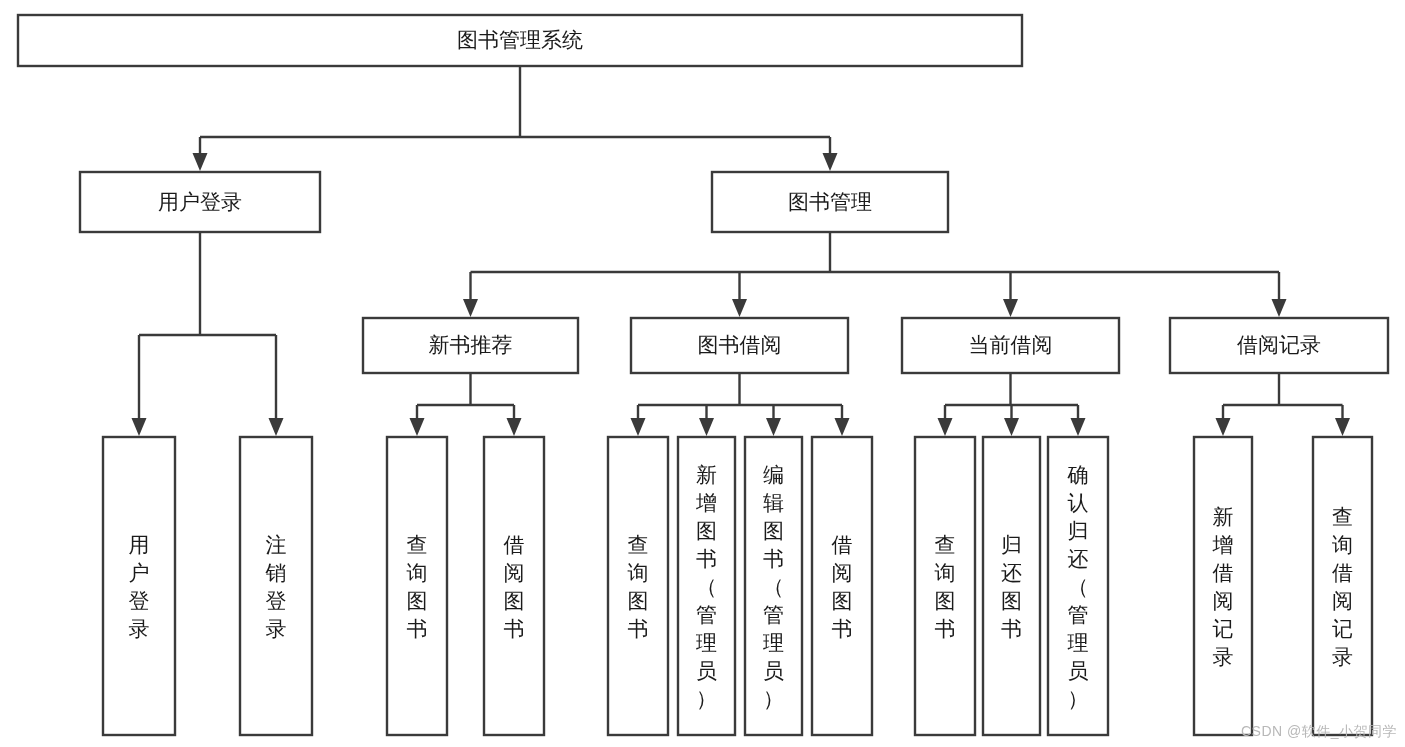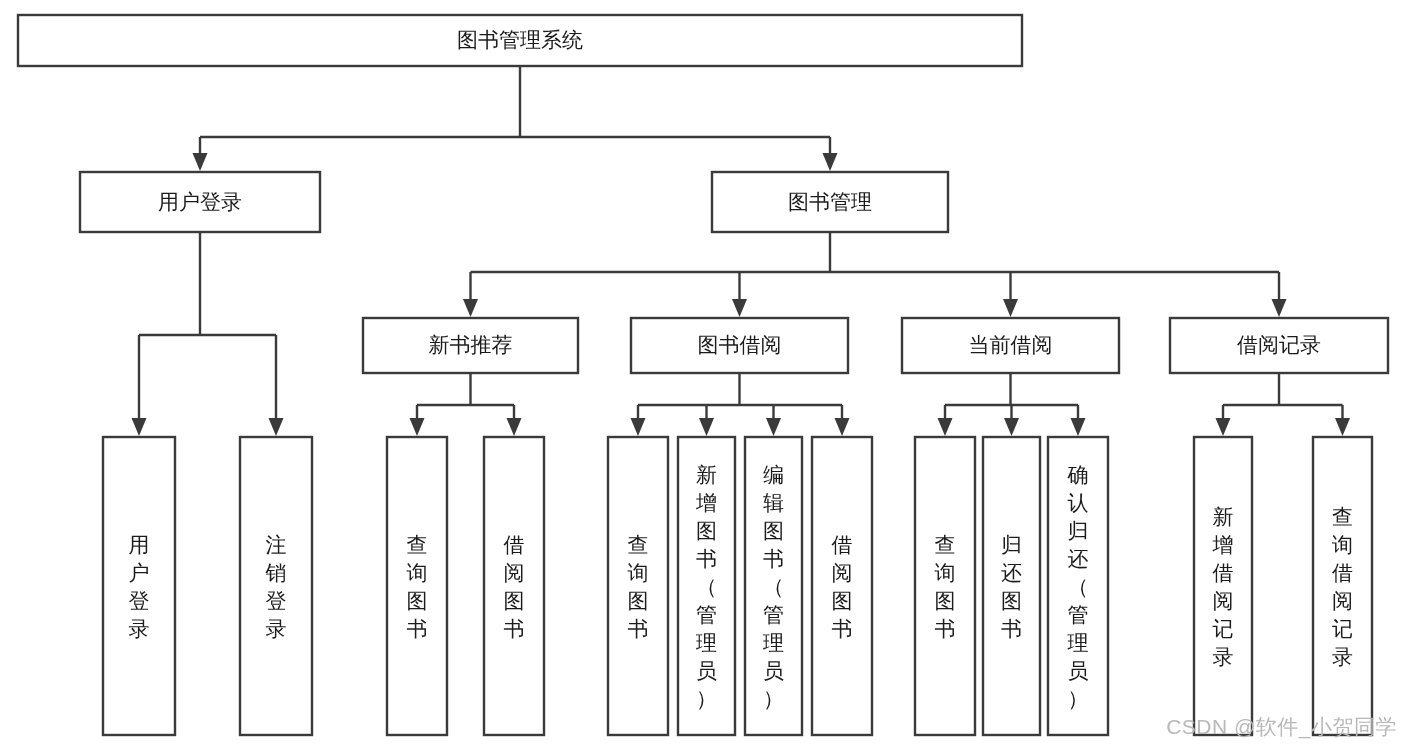--- a/index.html
+++ b/index.html
@@ -54,21 +54,21 @@
     font-family: "Liberation Sans", "DejaVu Sans", sans-serif;
     font-size: 21px;
     fill: #1b1b1b;
     text-anchor: middle;
   }
   .watermark-text {
     position: absolute;
     right: 8px;
     bottom: 6px;
     font-family: "Liberation Sans", "DejaVu Sans", sans-serif;
-    font-size: 21px;
+    font-size: 14px;
     color: #b8b8b8;
     letter-spacing: 0.5px;
     white-space: nowrap;
     user-select: none;
   }
 </style>
 </head>
 <body>
 
 <div id="diagram-root">

